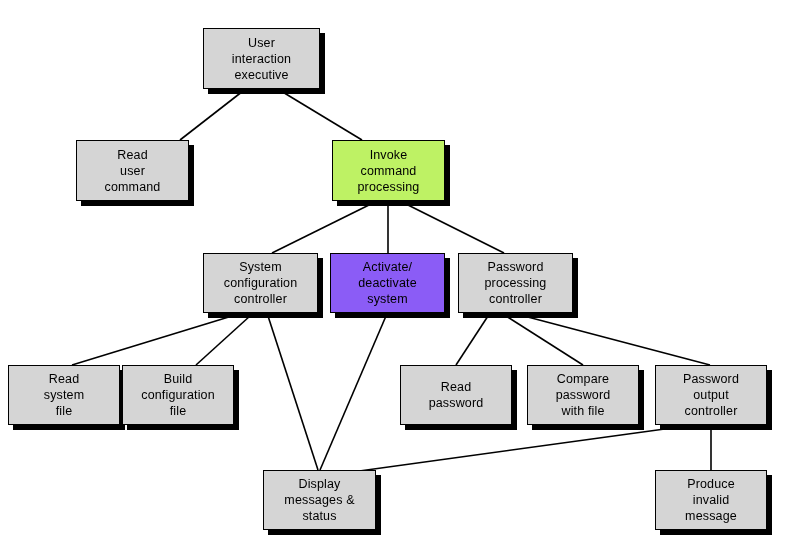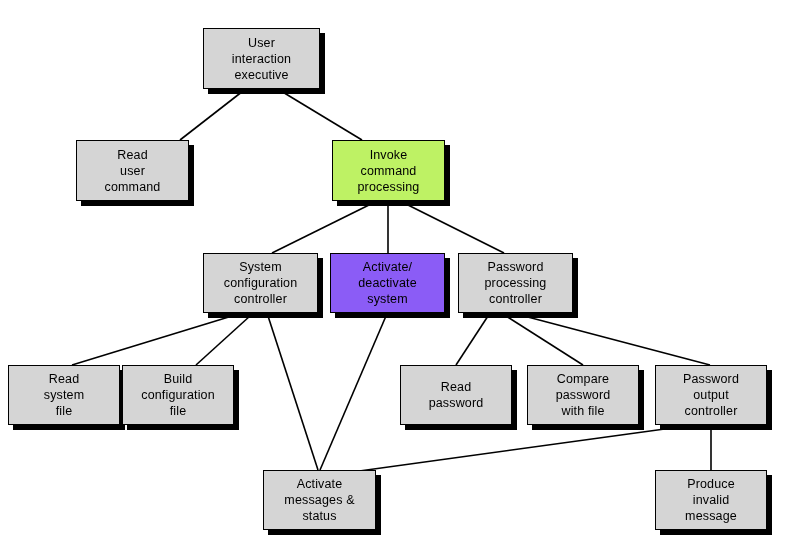--- a/index.html
+++ b/index.html
@@ -118,21 +118,21 @@
       <span class="ln">Compare</span>
       <span class="ln">password</span>
       <span class="ln">with file</span>
     </div>
     <div class="node" style="left: 655px; top: 365px; width: 112px; height: 60px; background: rgb(213, 213, 213); border-color: rgb(0, 0, 0); box-shadow: rgb(0, 0, 0) 5px 5px 0px 0px;">
       <span class="ln">Password</span>
       <span class="ln">output</span>
       <span class="ln">controller</span>
     </div>
     <div class="node" style="left: 263px; top: 470px; width: 113px; height: 60px; background: rgb(213, 213, 213); border-color: rgb(0, 0, 0); box-shadow: rgb(0, 0, 0) 5px 5px 0px 0px;">
-      <span class="ln">Activate</span>
+      <span class="ln">Display</span>
       <span class="ln">messages &amp;</span>
       <span class="ln">status</span>
     </div>
     <div class="node" style="left: 655px; top: 470px; width: 112px; height: 60px; background: rgb(213, 213, 213); border-color: rgb(0, 0, 0); box-shadow: rgb(0, 0, 0) 5px 5px 0px 0px; text-align: right;">
       <span class="ln">Produce</span>
       <span class="ln">invalid</span>
       <span class="ln">message</span>
     </div>
   </div>
 

